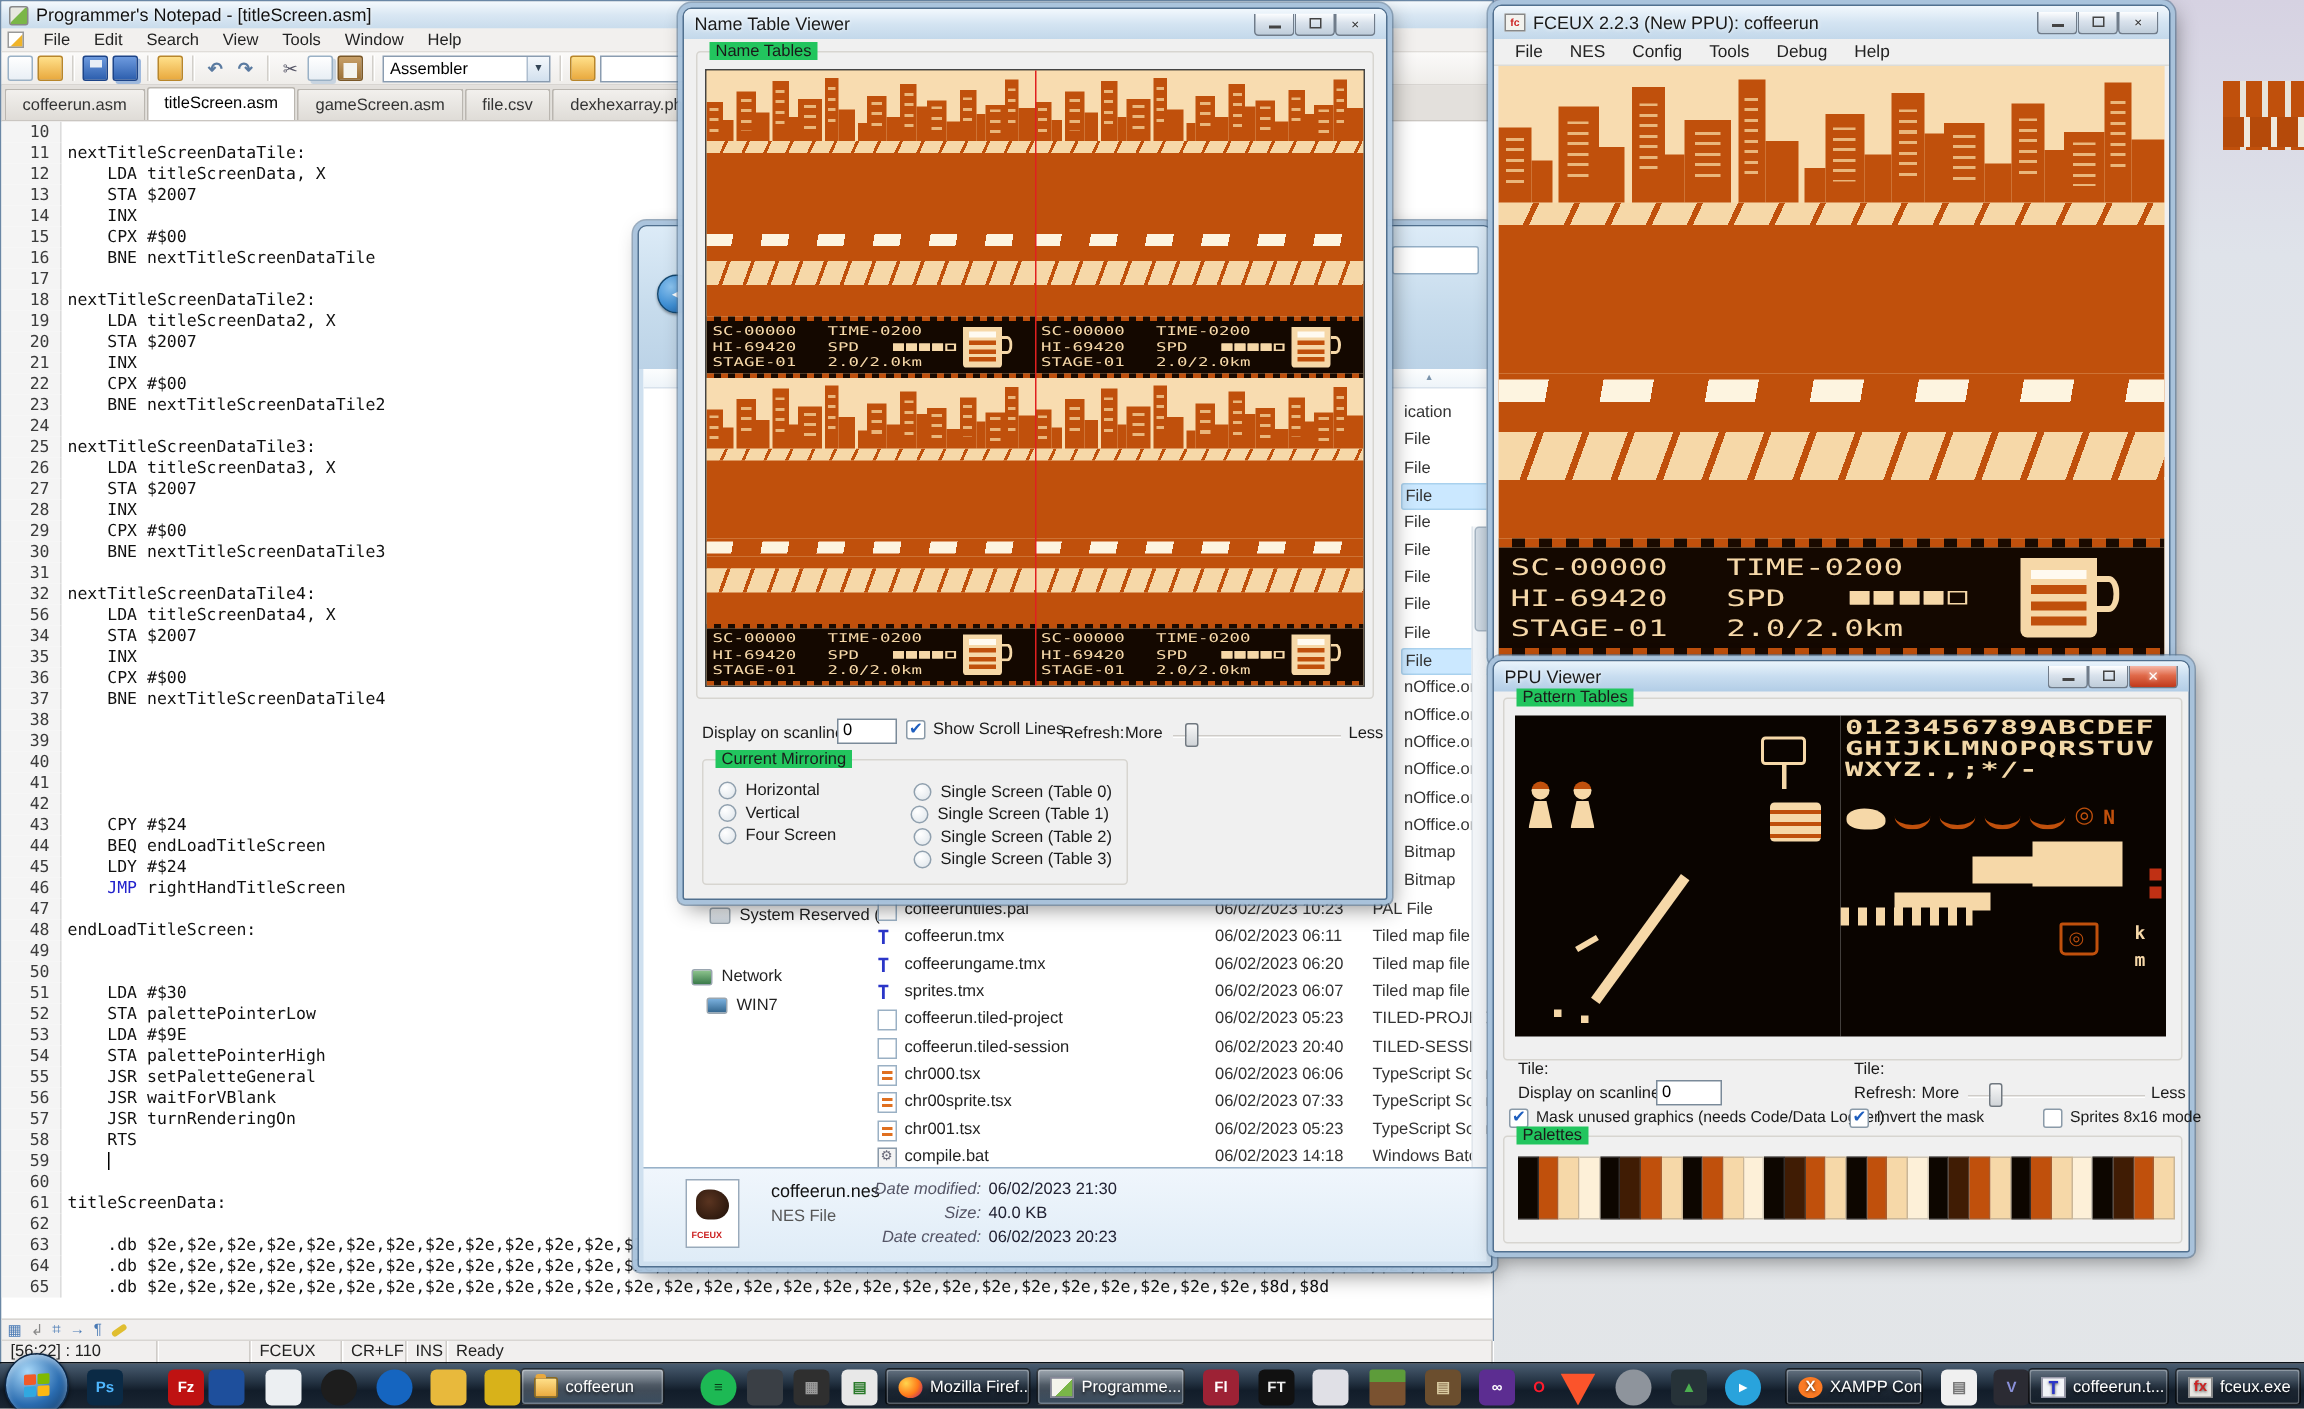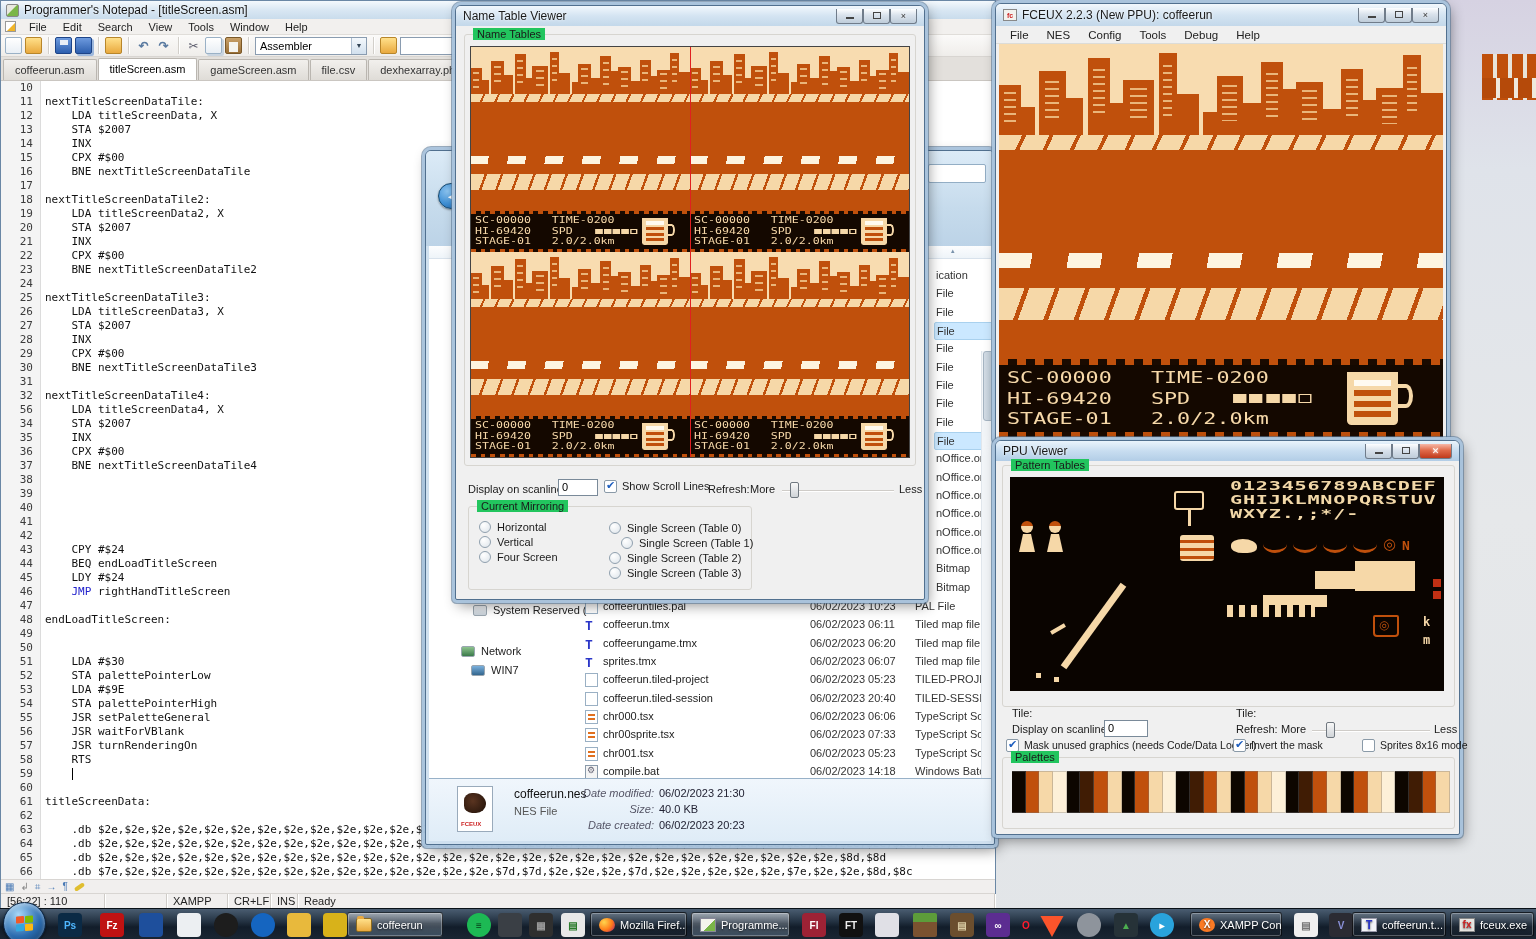--- a/index.html
+++ b/index.html
@@ -334,34 +334,33 @@
       <div class="code-row"><div class="code-num">56</div><div class="code-text">    JSR waitForVBlank</div></div>
       <div class="code-row"><div class="code-num">57</div><div class="code-text">    JSR turnRenderingOn</div></div>
       <div class="code-row"><div class="code-num">58</div><div class="code-text">    RTS</div></div>
       <div class="code-row"><div class="code-num">59</div><div class="code-text">    <span class="caret"></span></div></div>
       <div class="code-row"><div class="code-num">60</div><div class="code-text"></div></div>
       <div class="code-row"><div class="code-num">61</div><div class="code-text">titleScreenData:</div></div>
       <div class="code-row"><div class="code-num">62</div><div class="code-text"></div></div>
       <div class="code-row"><div class="code-num">63</div><div class="code-text">    .db $2e,$2e,$2e,$2e,$2e,$2e,$2e,$2e,$2e,$2e,$2e,$2e,$2e,$2e,$2e,$2e,$2e,$2e,$2e,$2e,$2e,$2e,$2e,$2e,$2e,$2e,$2e,$2e,$2e,$2e,$2e,$2e,$2e,$2e,$2e,$2e,$2e,$2e,$2e,$2e</div></div>
       <div class="code-row"><div class="code-num">64</div><div class="code-text">    .db $2e,$2e,$2e,$2e,$2e,$2e,$2e,$2e,$2e,$2e,$2e,$2e,$2e,$2e,$2e,$2e,$2e,$2e,$2e,$2e,$2e,$2e,$2e,$2e,$2e,$2e,$2e,$2e,$2e,$2e,$2e,$2e,$2e,$2e,$2e,$2e,$2e,$2e,$2e,$2e</div></div>
       <div class="code-row"><div class="code-num">65</div><div class="code-text">    .db $2e,$2e,$2e,$2e,$2e,$2e,$2e,$2e,$2e,$2e,$2e,$2e,$2e,$2e,$2e,$2e,$2e,$2e,$2e,$2e,$2e,$2e,$2e,$2e,$2e,$2e,$2e,$2e,$8d,$8d</div></div>
-      <div class="code-row"><div class="code-num">66</div><div class="code-text">    .db $7e,$2e,$2e,$2e,$2e,$2e,$2e,$2e,$2e,$2e,$2e,$2e,$2e,$2e,$2e,$7d,$7d,$2e,$2e,$2e,$7d,$2e,$2e,$2e,$2e,$2e,$7e,$2e,$2e,$8d,$8c</div></div>
     </div>
   <div class="pn-minibar">
     <span class="mb-i">▦</span>
     <span class="mb-g">↲</span>
     <span class="mb-i">⌗</span>
     <span class="mb-i">→</span>
     <span class="mb-i">¶</span>
     <span class="key-ico"></span>
   </div>
   <div class="pn-status" id="pn-status">
       <div class="st-cell" style="width: 104px;">[56:22] : 110</div>
       <div class="st-cell" style="width: 62px;"></div>
-      <div class="st-cell" style="width: 61px;">XAMPP</div>
+      <div class="st-cell" style="width: 61px;">FCEUX</div>
       <div class="st-cell" style="width: 43px;">CR+LF</div>
       <div class="st-cell" style="width: 27px;">INS</div>
       <div class="st-cell" style="flex: 1 1 0%;">Ready</div>
     </div>
 </div>
 
 <div class="win exp" style="z-index:2">
   <div class="exp-chrome">
     <div class="back-btn">◄</div>
     <div class="search-frag"></div>
@@ -792,21 +791,21 @@
         <span>Vertical</span>
       </div>
       <div class="radio-row" style="left: 10px; top: 44px;">
         <div class="rb"></div>
         <span>Four Screen</span>
       </div>
       <div class="radio-row" style="left: 140px; top: 15px;">
         <div class="rb"></div>
         <span>Single Screen (Table 0)</span>
       </div>
-      <div class="radio-row" style="left: 152px; top: 30px;">
+      <div class="radio-row" style="left: 138px; top: 30px;">
         <div class="rb"></div>
         <span>Single Screen (Table 1)</span>
       </div>
       <div class="radio-row" style="left: 140px; top: 45px;">
         <div class="rb"></div>
         <span>Single Screen (Table 2)</span>
       </div>
       <div class="radio-row" style="left: 140px; top: 60px;">
         <div class="rb"></div>
         <span>Single Screen (Table 3)</span>
@@ -1021,21 +1020,21 @@
 <div class="taskbar" id="taskbar">
     <div class="start-orb">
       <div class="orb-flag">
         <div class="of-r"></div>
         <div class="of-g"></div>
         <div class="of-b"></div>
         <div class="of-y"></div>
       </div>
     </div>
     <div class="tb-ico ti-photoshop" style="left: 58px; background: rgb(11, 42, 69); color: rgb(79, 183, 255);">Ps</div>
-    <div class="tb-ico ti-filezilla" style="left: 100px; background: rgb(191, 18, 18); color: rgb(255, 255, 255);">Fz</div>
+    <div class="tb-ico ti-filezilla" style="left: 112px; background: rgb(191, 18, 18); color: rgb(255, 255, 255);">Fz</div>
     <div class="tb-ico ti-editor-app" style="left: 139px; background: rgb(30, 79, 156); color: rgb(255, 210, 74);"></div>
     <div class="tb-ico ti-white-app" style="left: 177px; background: rgb(236, 239, 242); color: rgb(153, 153, 153);"></div>
     <div class="tb-ico ti-unity" style="left: 214px; background: rgb(29, 29, 29); color: rgb(221, 221, 221);"></div>
     <div class="tb-ico ti-thunderbird" style="left: 251px; background: rgb(21, 101, 192); color: rgb(255, 255, 255);"></div>
     <div class="tb-ico ti-yellow-app-1" style="left: 287px; background: rgb(232, 185, 60); color: rgb(85, 85, 51);"></div>
     <div class="tb-ico ti-yellow-app-2" style="left: 323px; background: rgb(216, 178, 26); color: rgb(51, 51, 51);"></div>
     <div class="tb-btn active" style="left: 347px; width: 96px;">
       <div class="bi bi-folder"></div>
       <span>coffeerun</span>
     </div>

